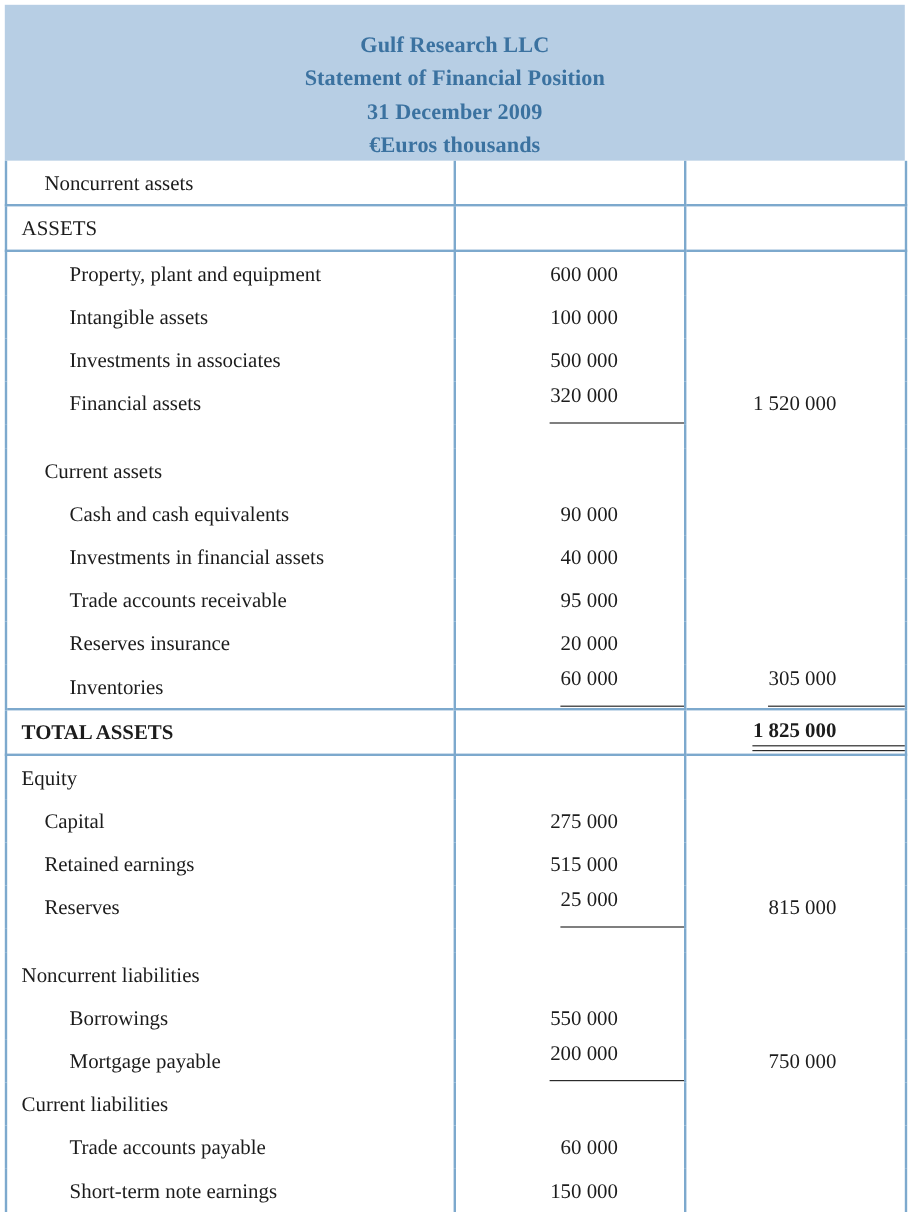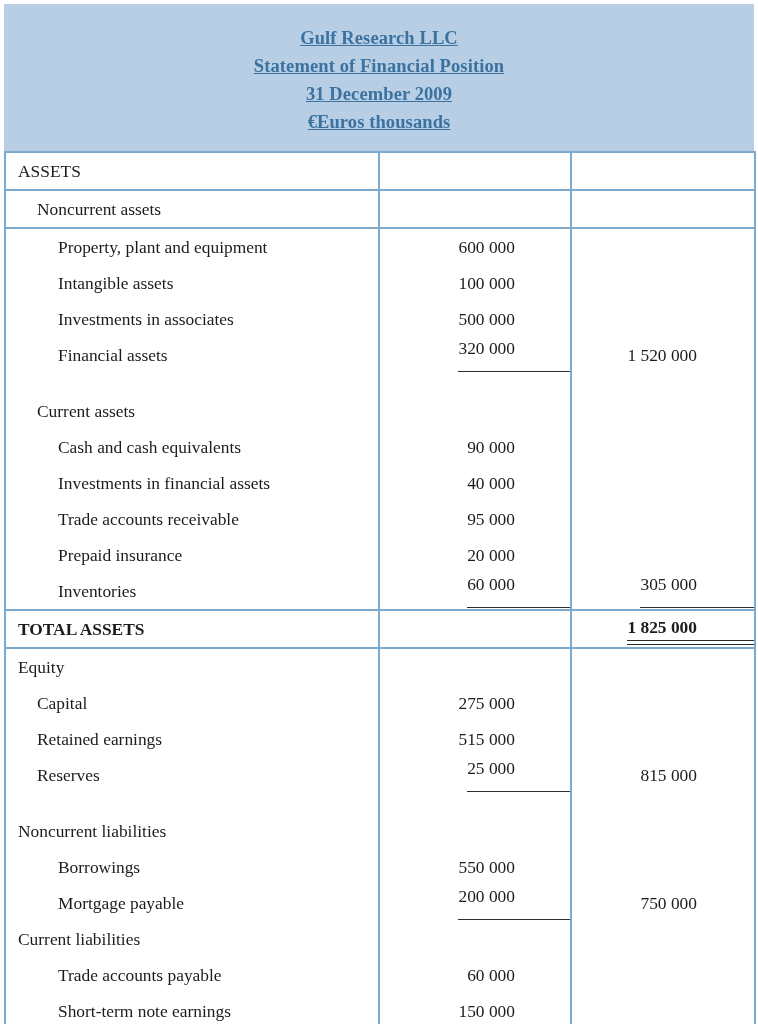--- a/index.html
+++ b/index.html
@@ -24,22 +24,21 @@
   }
 
   
   .doc-header {
     margin: 4px 4px 0 4px;
     background: #b7cee4;
     color: #3b72a0;
     text-align: center;
     padding: 20px 0 18px 0;
     box-sizing: border-box;
-    height: 147px;
-    text-decoration: underline;
+    height: 130px;
   }
   .doc-header .hline {
     font-weight: bold;
     font-size: 18.5px;
     line-height: 28px;
     letter-spacing: .1px;
   }
 
   
   table.fs {
@@ -130,31 +129,31 @@
   </div>
 
   <table class="fs">
     <colgroup>
       <col class="c-label">
         <col class="c-sub">
         <col class="c-tot">
     </colgroup>
     <tbody>
 
+      <tr class="r-tall hdiv-bot">
+        <td class="label">
+          <span class="cell lv1 tcell">Noncurrent assets</span>
+        </td>
+        <td class="sub"></td>
+        <td class="tot"></td>
+      </tr>
+
       <tr class="r-tall hdiv hdiv-bot">
         <td class="label">
           <span class="cell lv0 tcell">ASSETS</span>
-        </td>
-        <td class="sub"></td>
-        <td class="tot"></td>
-      </tr>
-
-      <tr class="r-tall hdiv-bot">
-        <td class="label">
-          <span class="cell lv1 tcell">Noncurrent assets</span>
         </td>
         <td class="sub"></td>
         <td class="tot"></td>
       </tr>
 
       <tr class="r-tall">
         <td class="label">
           <span class="cell lv2 tcell">Property, plant and equipment</span>
         </td>
         <td class="sub">
@@ -228,21 +227,21 @@
         <td class="label">
           <span class="cell lv2 tcell">Trade accounts receivable</span>
         </td>
         <td class="sub">
           <span class="num">95 000</span>
         </td>
         <td class="tot"></td>
       </tr>
       <tr class="r-tall">
         <td class="label">
-          <span class="cell lv2 tcell">Prepaid insurance</span>
+          <span class="cell lv2 tcell">Reserves insurance</span>
         </td>
         <td class="sub">
           <span class="num">20 000</span>
         </td>
         <td class="tot"></td>
       </tr>
       <tr class="r-tall">
         <td class="label">
           <span class="cell lv2 tcell">Inventories</span>
         </td>

